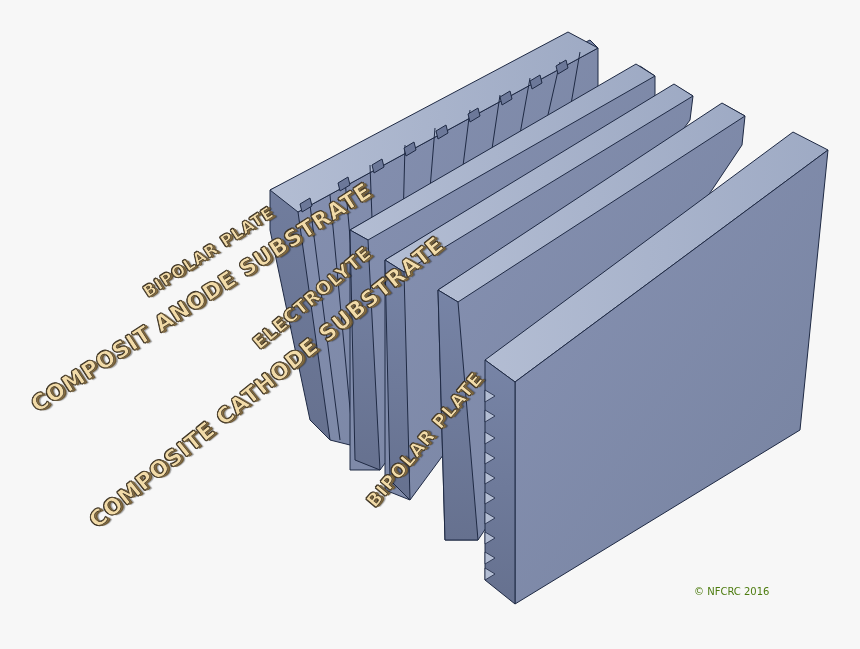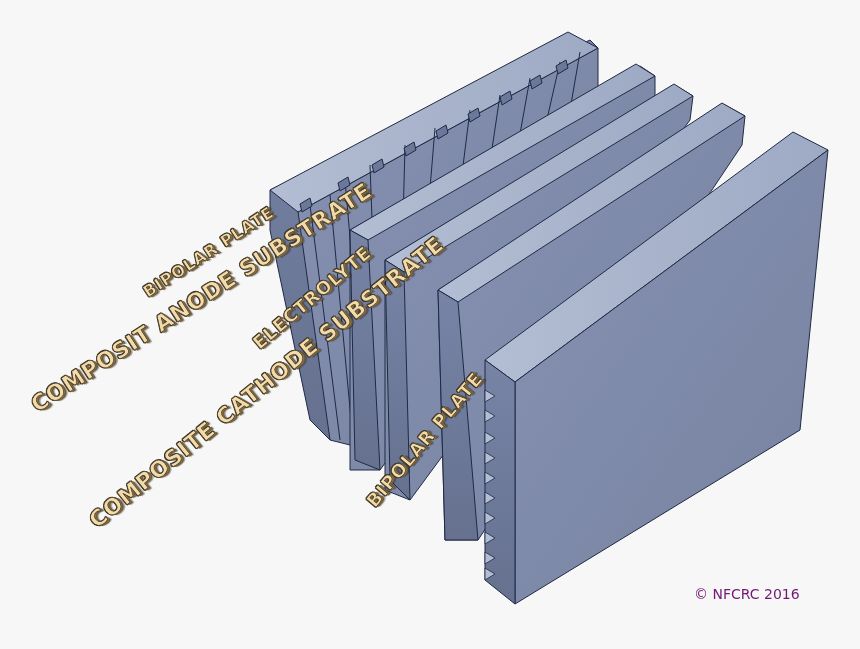--- a/index.html
+++ b/index.html
@@ -25,22 +25,22 @@
         0 -1px 0 #3a3020,
         1px 0 0 #3a3020,
         0 1px 0 #3a3020,
         3px 3px 1px rgba(0,0,0,0.35);
       -webkit-text-stroke: 0.6px #3a3020;
     }
     .copyright {
       position: absolute;
       left: 694px; top: 586px;
       font-family: "DejaVu Sans", sans-serif;
-      font-size: 14px;
-      color: #701a75;
+      font-size: 10px;
+      color: #4d7c0f;
     }
   </style>
 </head>
 <body>
 
 <svg id="scene" viewBox="0 0 860 649" xmlns="http://www.w3.org/2000/svg">
   <defs>
     <linearGradient id="faceGrad" x1="0" y1="0" x2="1" y2="1">
       <stop offset="0" stop-color="#8792b3"></stop>
       <stop offset="1" stop-color="#76829f"></stop>

